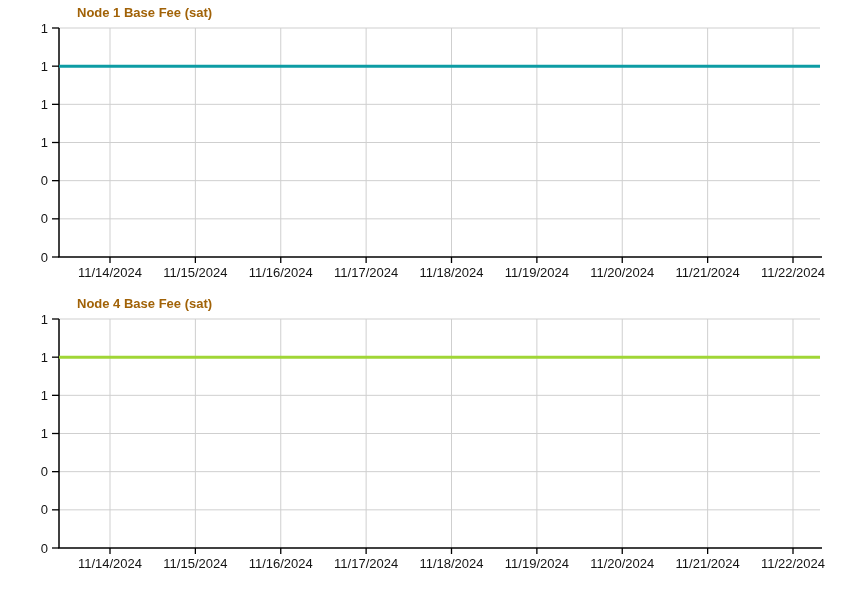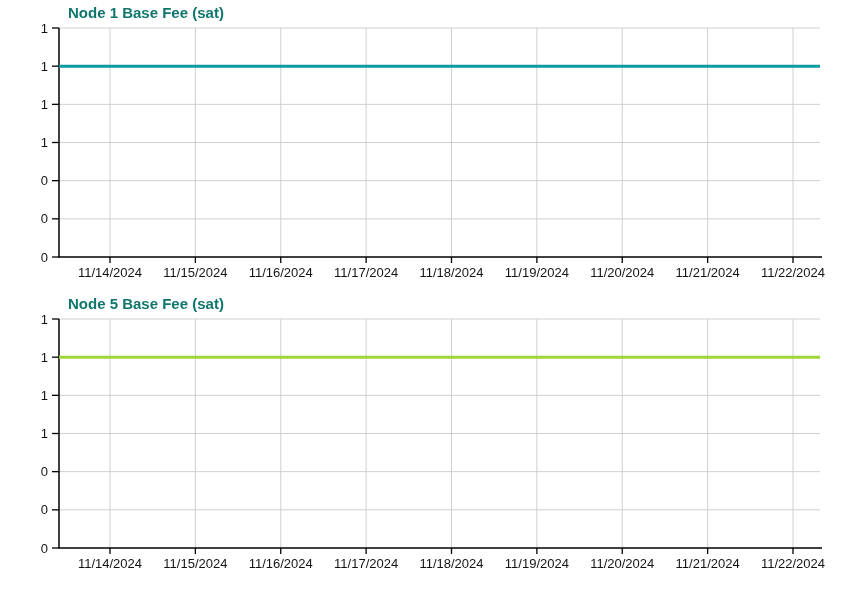--- a/index.html
+++ b/index.html
@@ -9,47 +9,47 @@
   }
   body {
     width: 860px;
     height: 600px;
     position: relative;
     overflow: hidden;
     font-family: "Liberation Sans", sans-serif;
   }
   .chart-title {
     position: absolute;
-    left: 68px;
+    left: 77px;
     margin: 0;
-    font-size: 15px;
+    font-size: 13px;
     line-height: 18px;
     font-weight: 700;
-    color: #0f766e;
+    color: #a16207;
     white-space: nowrap;
   }
   #title-0 { top: 4px; }
   #title-1 { top: 295px; }
   #chart-svg {
     position: absolute;
     top: 0;
     left: 0;
   }
   #chart-svg text {
     font-family: "Liberation Sans", sans-serif;
     font-size: 13px;
     fill: #141414;
   }
 </style>
 </head>
 <body>
 
 <div class="page">
   <h2 class="chart-title" id="title-0">Node 1 Base Fee (sat)</h2>
-  <h2 class="chart-title" id="title-1">Node 5 Base Fee (sat)</h2>
+  <h2 class="chart-title" id="title-1">Node 4 Base Fee (sat)</h2>
   <svg id="chart-svg" width="860" height="600" viewBox="0 0 860 600">
       <g>
         <line x1="52" y1="257" x2="59" y2="257" stroke="#000000" stroke-width="1.3"></line>
         <text x="48" y="261.5" text-anchor="end">0</text>
         <line x1="59" y1="218.83333333333331" x2="820" y2="218.83333333333331" stroke="#cfcfcf" stroke-width="1"></line>
         <line x1="52" y1="218.83333333333331" x2="59" y2="218.83333333333331" stroke="#000000" stroke-width="1.3"></line>
         <text x="48" y="223.33333333333331" text-anchor="end">0</text>
         <line x1="59" y1="180.66666666666666" x2="820" y2="180.66666666666666" stroke="#cfcfcf" stroke-width="1"></line>
         <line x1="52" y1="180.66666666666666" x2="59" y2="180.66666666666666" stroke="#000000" stroke-width="1.3"></line>
         <text x="48" y="185.16666666666666" text-anchor="end">0</text>

